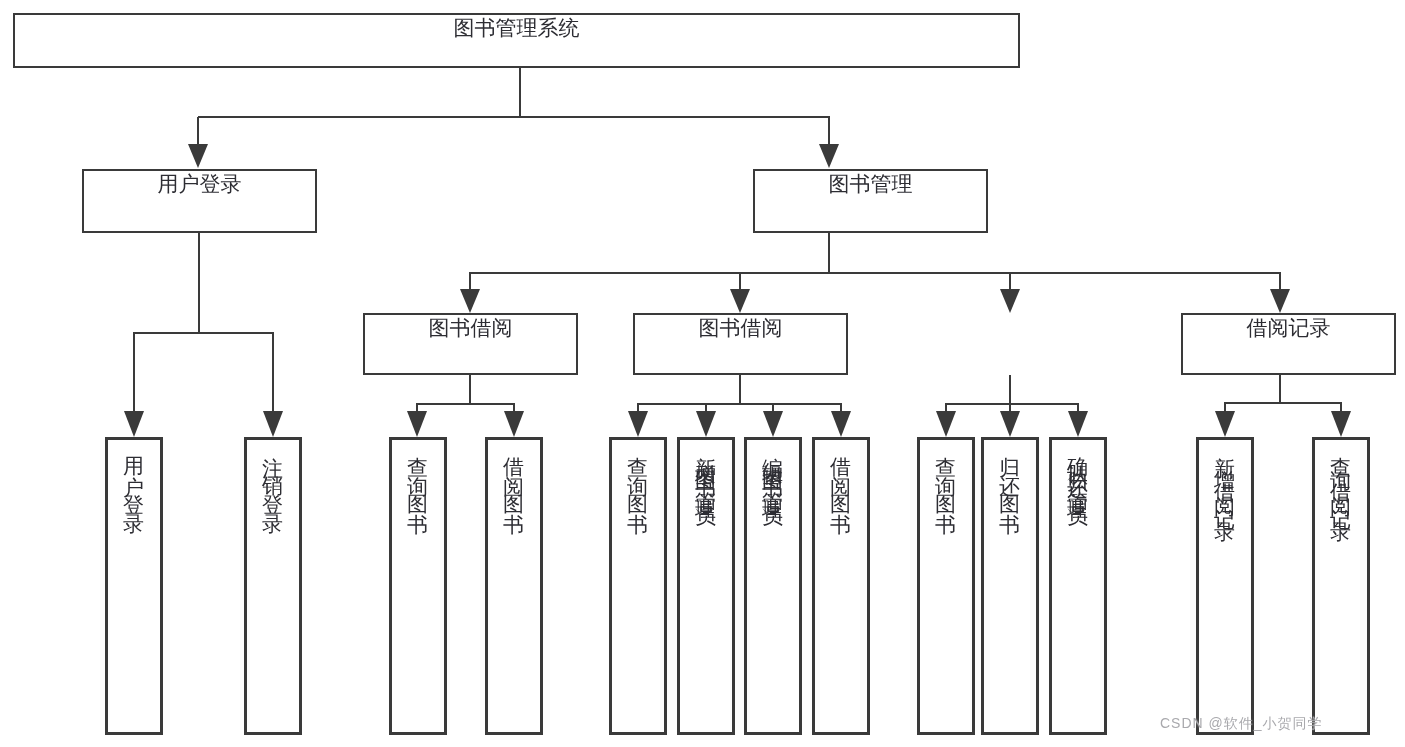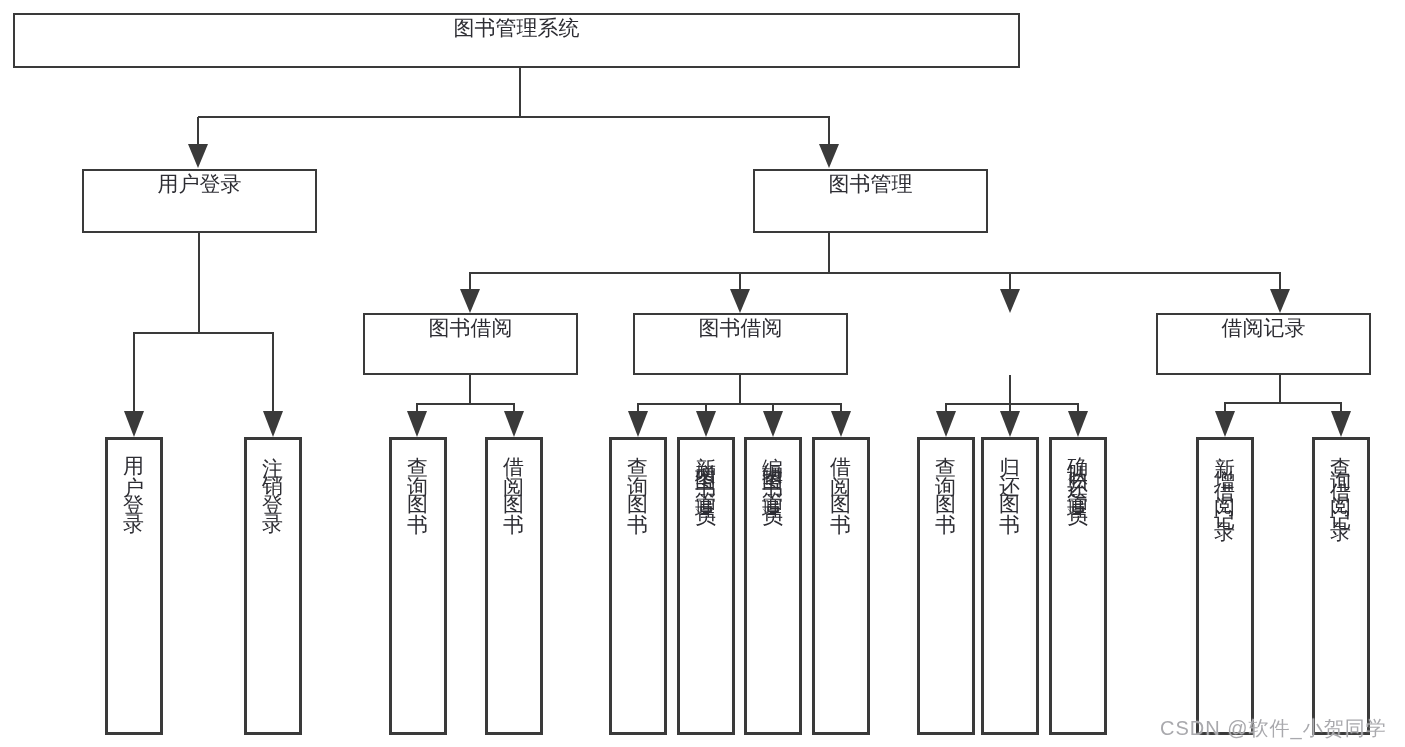--- a/index.html
+++ b/index.html
@@ -32,21 +32,21 @@
     white-space:nowrap;
   }
   .root-box{left:13px;top:13px;width:1007px;height:55px;}
   .l2-box{top:169px;width:235px;height:64px;}
   .l2-a{left:82px;}
   .l2-b{left:753px;}
   .l3-box{top:313px;width:215px;height:62px;}
   .l3-a{left:363px;}
   .l3-b{left:633px;}
   .l3-c{left:903px;}
-  .l3-d{left:1156px;}
+  .l3-d{left:1181px;}
   .leaf{
     top:437px;width:58px;height:298px;
     border-width:3px;
   }
   .vtext{
     writing-mode:vertical-rl;
     text-orientation:mixed;
     font-size:21px;
     color:var(--text);
     line-height:1;
@@ -63,21 +63,21 @@
   .leaf-7{left:744px;}
   .leaf-8{left:812px;}
   .leaf-9{left:917px;}
   .leaf-10{left:981px;}
   .leaf-11{left:1049px;}
   .leaf-12{left:1196px;}
   .leaf-13{left:1312px;}
   .watermark{
     position:absolute;
     left:1160px;top:715px;
-    font-size:20px;
+    font-size:14px;
     letter-spacing:1px;
     color:var(--watermark);
     z-index:3;
     text-shadow:0 0 2px rgba(255,255,255,.7);
     white-space:nowrap;
   }
 </style>
 </head>
 <body>
 

